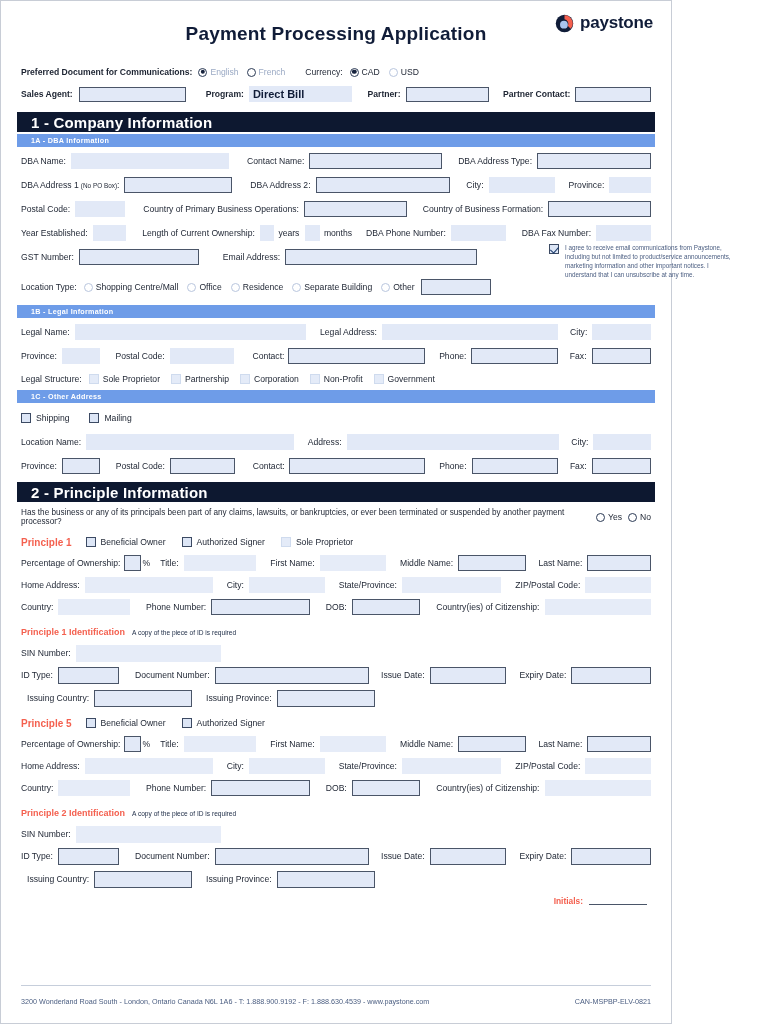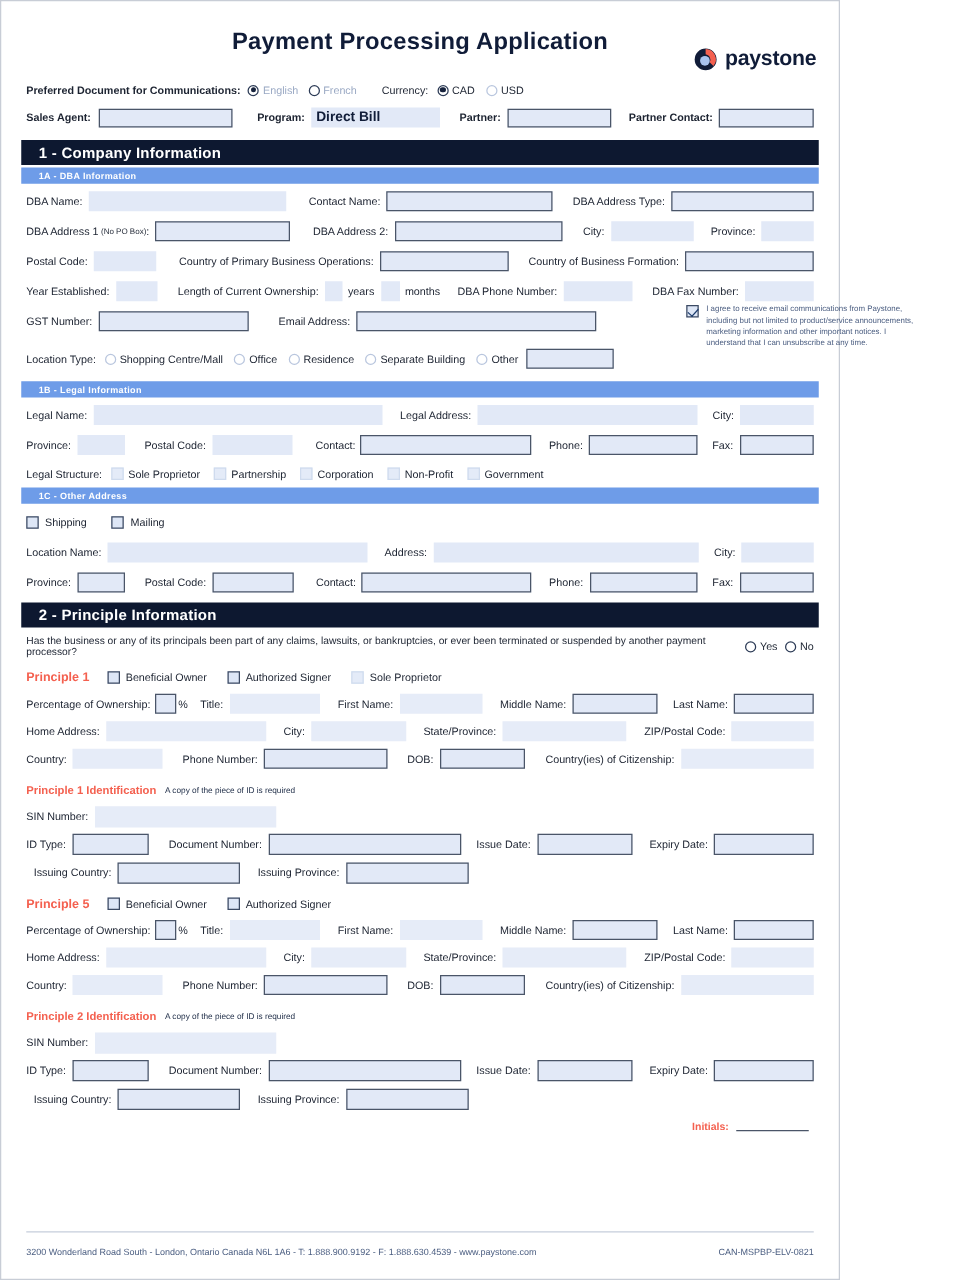--- a/index.html
+++ b/index.html
@@ -29,21 +29,21 @@
     position: absolute;
     left: 0; right: 0; top: 22px;
     text-align: center;
     font-size: 19px;
     font-weight: bold;
     color: #101c38;
     letter-spacing: .2px;
   }
   .logo {
     position: absolute;
-    right: 18px; top: 36px;
+    right: 18px; top: 12px;
     display: flex; align-items: center; gap: 6px;
   }
   .logo-mark { width: 19px; height: 19px; display:block; }
   .logo-text {
     font-size: 17px; font-weight: bold; color: #101c38;
     letter-spacing: -.2px;
   }
   
   .row {
     display: flex; align-items: center;
@@ -89,21 +89,21 @@
     position:absolute; left:2px; top:0px;
     width:4px; height:7px;
     border: solid #1a3a6b; border-width: 0 1.8px 1.8px 0;
     transform: rotate(42deg);
   }
   
   .bar-main {
     margin: 0 16px;
     background: #0d1830;
     color: #ffffff;
-    font-size: 12px;
+    font-size: 15px;
     font-weight: bold;
     height: 20px;
     display:flex; align-items:center;
     padding-left: 14px;
     letter-spacing: .2px;
   }
   .bar-sub {
     margin: 0 16px;
     background: #6e9ce8;
     color: #ffffff;

